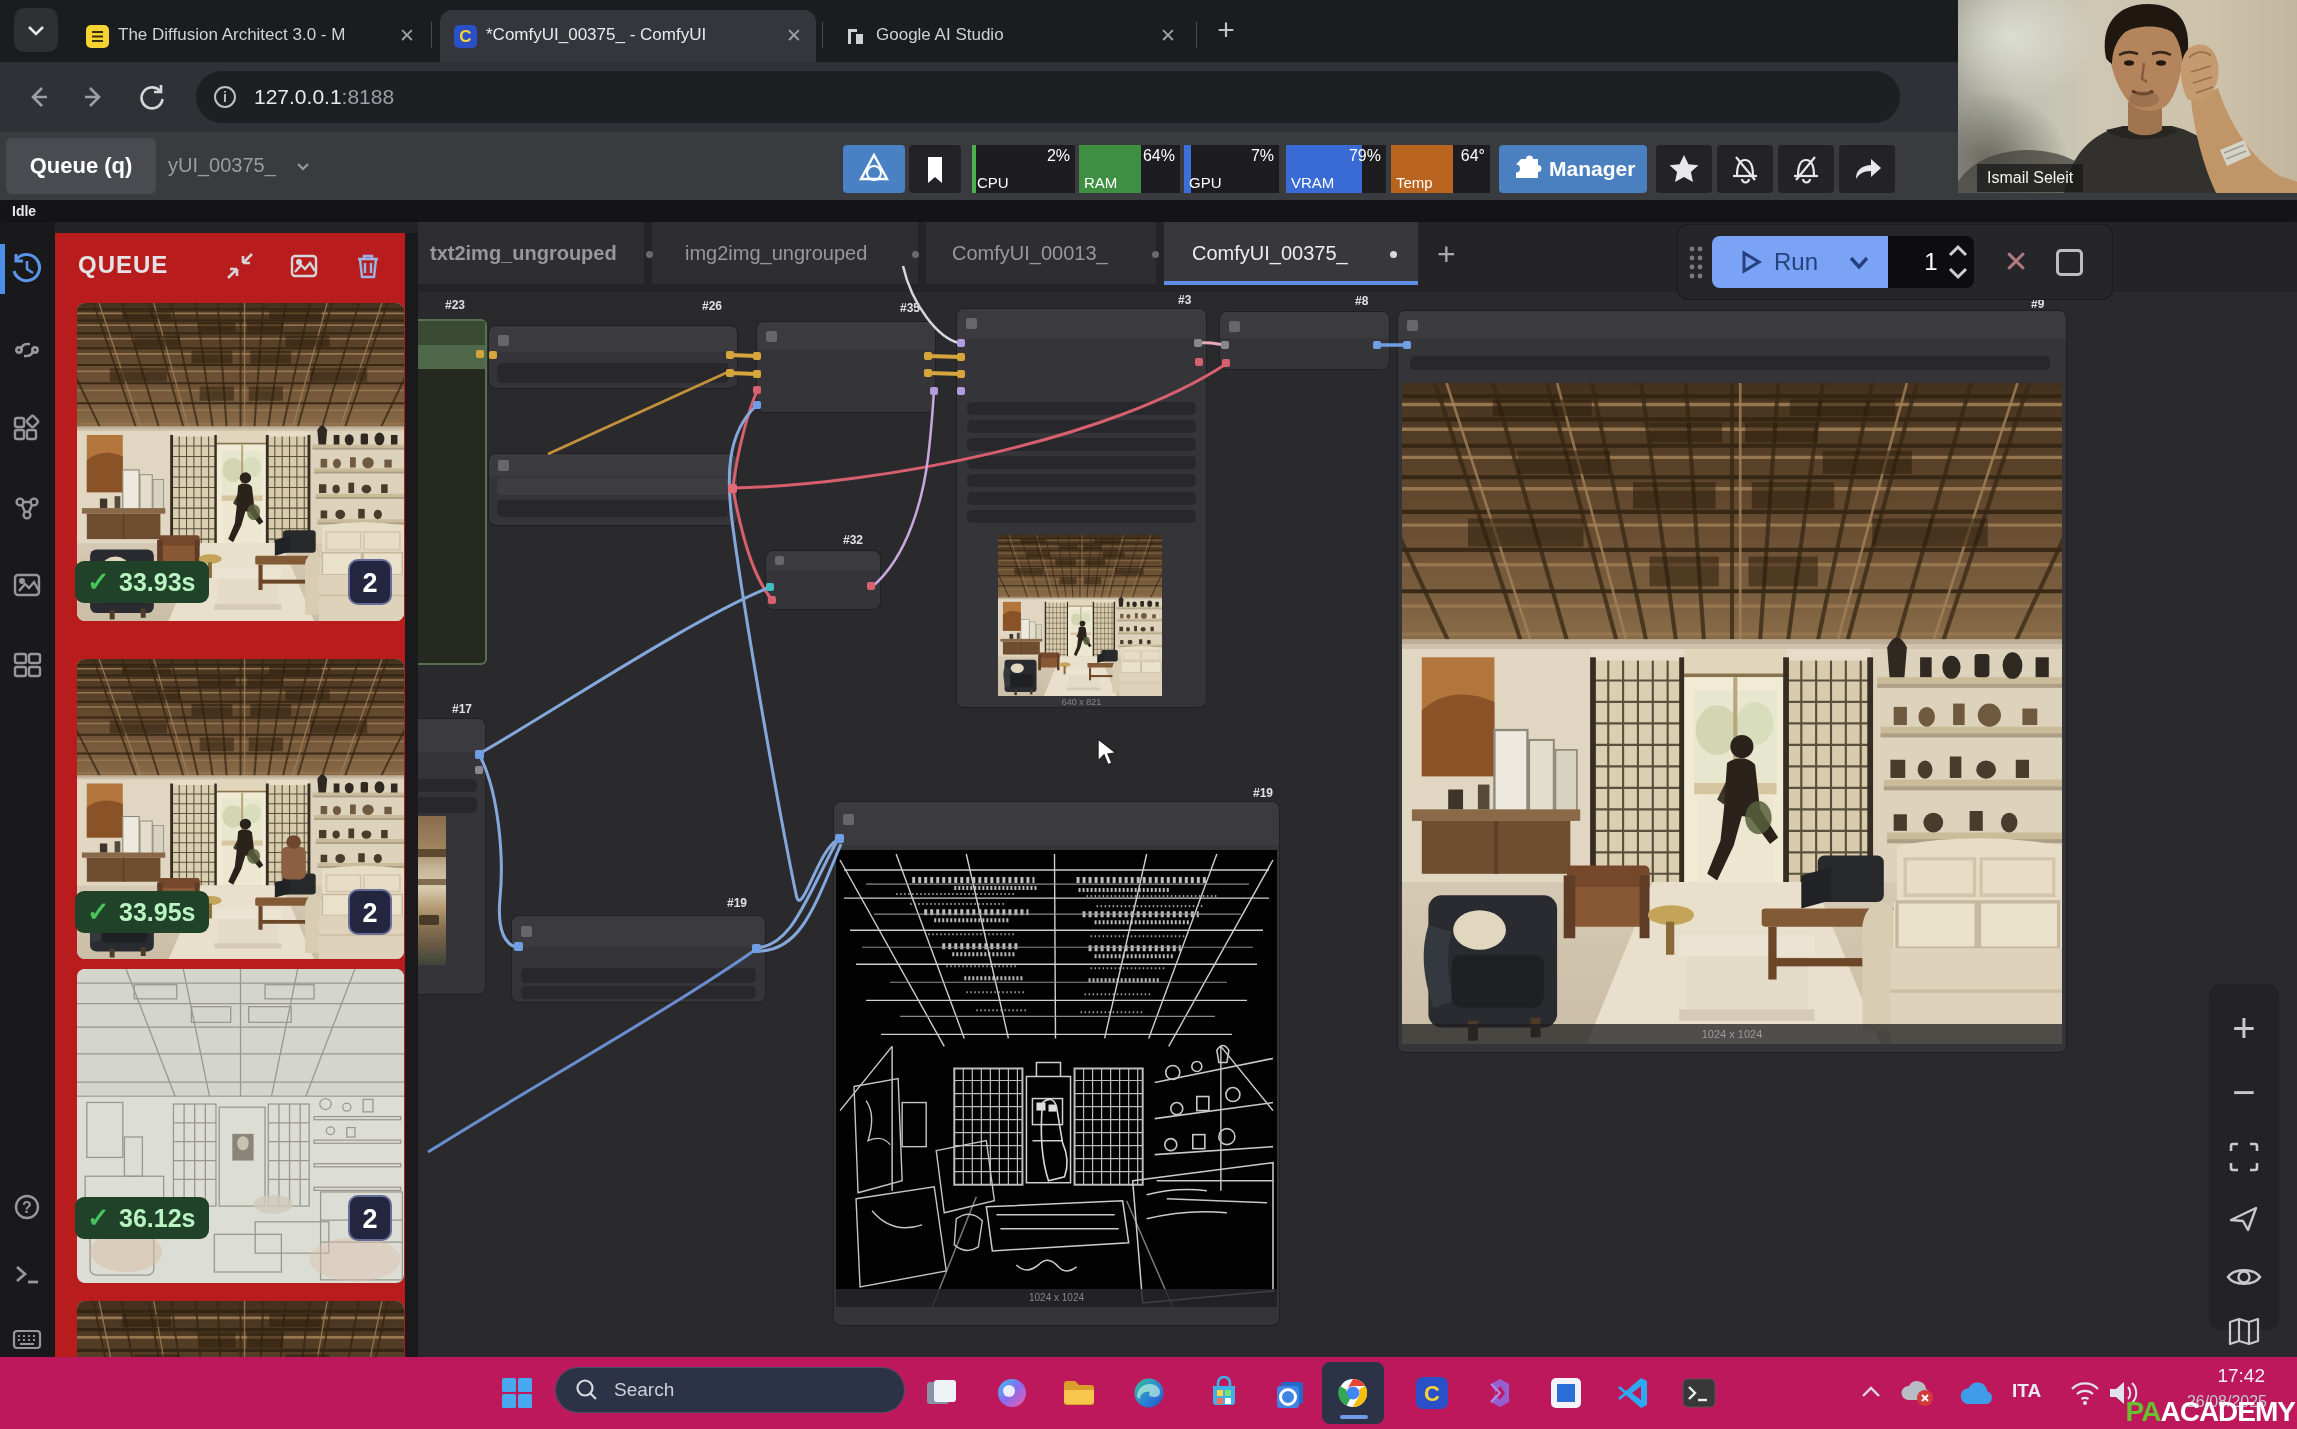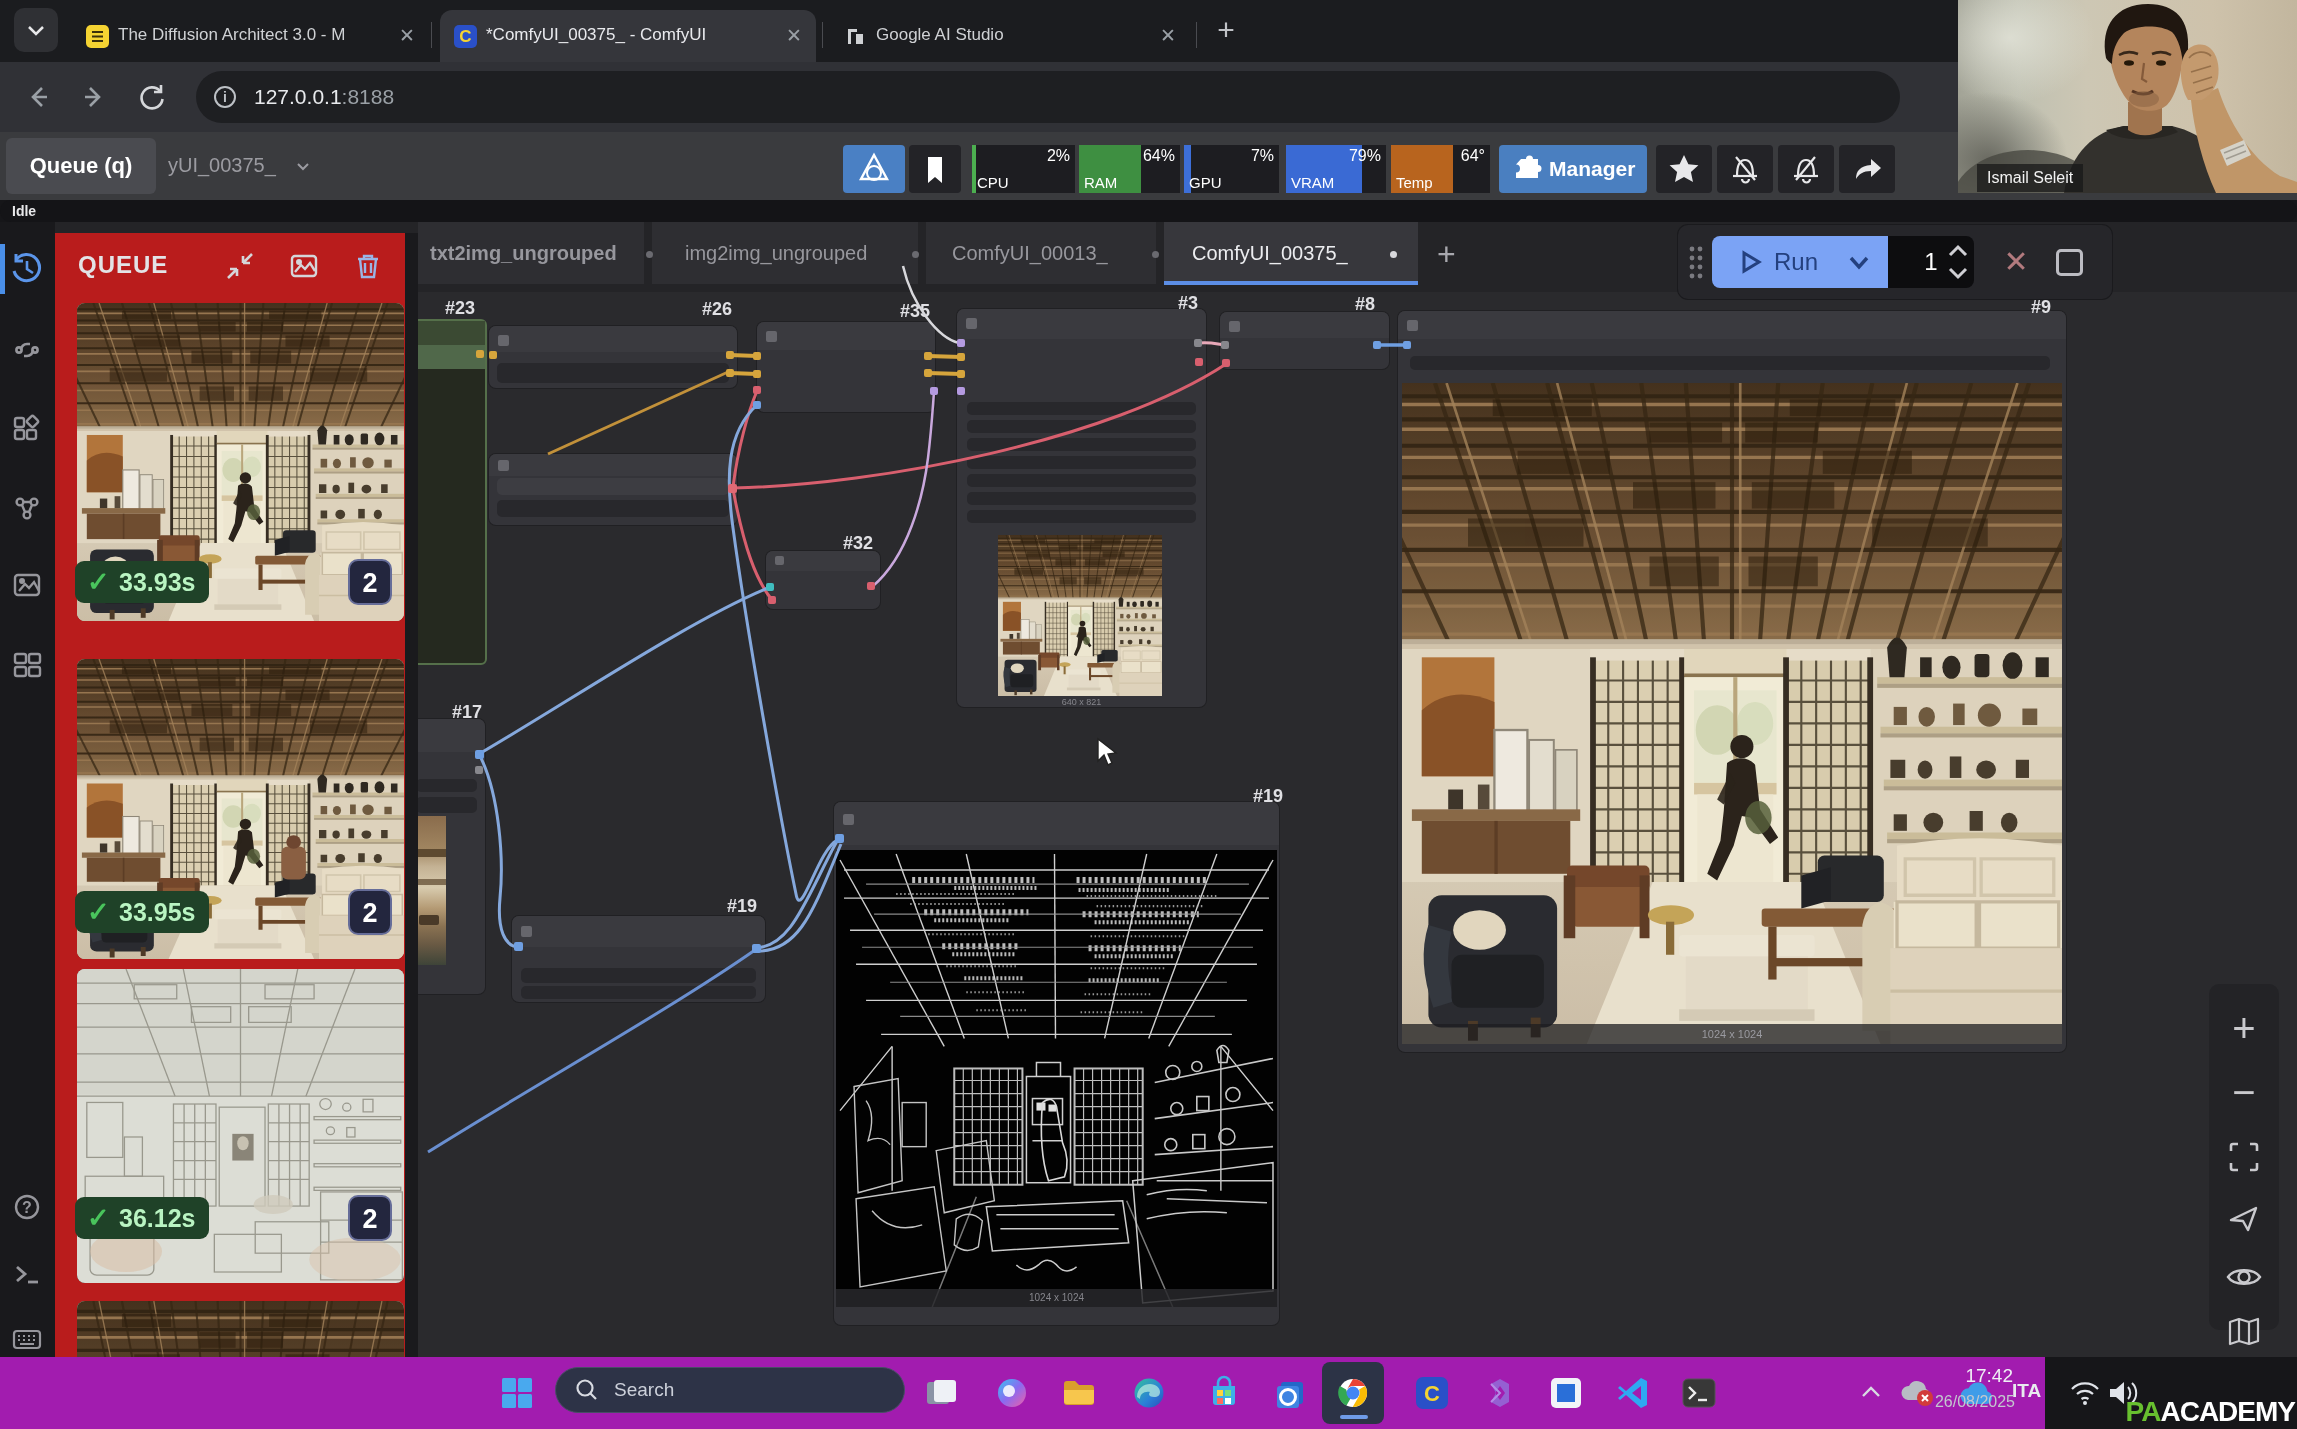--- a/index.html
+++ b/index.html
@@ -28,40 +28,40 @@
 
 #main{position:absolute;top:222px;left:0;width:2297px;height:1135px;background:#2a2a2d;overflow:hidden;}
 #wftabs{position:absolute;top:0;left:0;width:2297px;height:70px;background:#242427;}
 .wftab{position:absolute;top:0;height:62px;color:#97979d;font-size:20px;line-height:62px;}
 .wfdot{position:absolute;top:29px;width:7px;height:7px;border-radius:50%;background:#6a6a70;}
 .node{position:absolute;background:#343439;border-radius:7px;box-shadow:0 0 0 1px #202023;}
 .ntitle{position:absolute;left:0;top:0;right:0;background:#3a3a3f;border-radius:7px 7px 0 0;}
 .nicon{position:absolute;left:9px;top:9px;width:11px;height:11px;background:#66666c;border-radius:2px;}
 .wrow{position:absolute;background:#28282c;border-radius:5px;}
 .wrowl{position:absolute;background:#3d3d42;border-radius:5px;}
-.nlabel{position:absolute;color:#e0e0e4;font-size:18px;font-weight:bold;}
+.nlabel{position:absolute;color:#e0e0e4;font-size:12px;font-weight:bold;}
 
 #runpanel{position:absolute;left:1678px;top:3px;width:434px;height:74px;background:#26262a;border-radius:10px;box-shadow:0 0 0 1px #1a1a1d;}
 #runbtn{position:absolute;left:34px;top:11px;width:176px;height:52px;background:#7ba3f5;border-radius:8px 0 0 8px;}
 #cntbox{position:absolute;left:210px;top:11px;width:86px;height:52px;background:#0d0d0f;border-radius:0 8px 8px 0;color:#fff;font-size:24px;text-align:center;line-height:52px;}
 
 #ztools{position:absolute;left:2209px;top:762px;width:70px;height:346px;background:#232326;border-radius:10px;}
 .zic{position:absolute;left:0;width:70px;text-align:center;color:#c9c9cd;}
 
 #sidebar{position:absolute;top:222px;left:0;width:55px;height:1135px;background:#19191c;}
 .sbic{position:absolute;left:7px;width:40px;height:40px;color:#96969c;}
 
 #queuepanel{position:absolute;top:233px;left:55px;width:363px;height:1135px;background:#b91c1c;}
 #queuepanel .edge{position:absolute;right:0;top:0;width:13px;height:1135px;background:#1a1a1d;}
 .thumb{position:absolute;left:22px;width:327px;border-radius:8px;overflow:hidden;background:#333;}
 .pill{position:absolute;left:20px;height:42px;background:#1f4228;border-radius:9px;color:#b9f4c2;font-weight:bold;font-size:25px;line-height:42px;padding:0 14px 0 44px;}
 .pill:before{content:"✓";position:absolute;left:12px;top:0;color:#49c45c;font-size:27px;}
 .badge{position:absolute;right:26px;width:44px;height:46px;background:#23263e;border:2px solid #666d99;border-radius:10px;color:#fff;font-weight:bold;font-size:27px;text-align:center;line-height:44px;}
 
-#taskbar{position:absolute;top:1357px;left:0;width:2045px;height:72px;background:#a21caf;}
+#taskbar{position:absolute;top:1357px;left:0;width:2297px;height:72px;background:#be185d;}
 .tbic{position:absolute;top:17px;width:38px;height:38px;}
 
 #webcam{position:absolute;top:0;left:1958px;width:339px;height:193px;overflow:hidden;background:#c8bda8;}
 #wclabel{position:absolute;left:19px;top:164px;height:28px;background:rgba(24,24,24,.75);color:#f2f2f2;font-size:16px;line-height:28px;padding:0 10px;}
 
 #wmark{position:absolute;top:1396px;right:2px;font-size:28px;font-weight:bold;letter-spacing:-1px;color:#fff;z-index:60;}
 #wmark span{color:#68c02f;}
 </style></head>
 <body>
 <div id="page">

